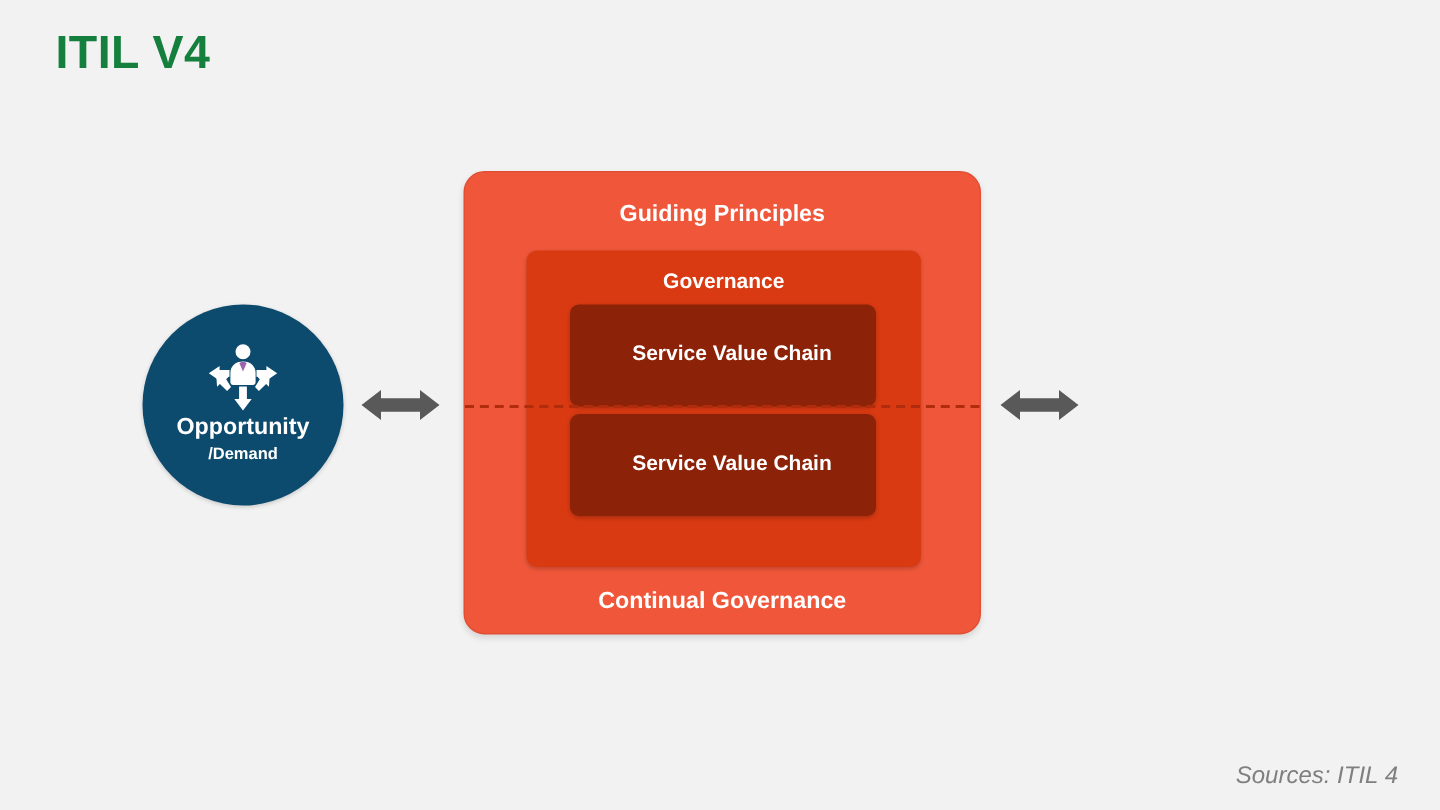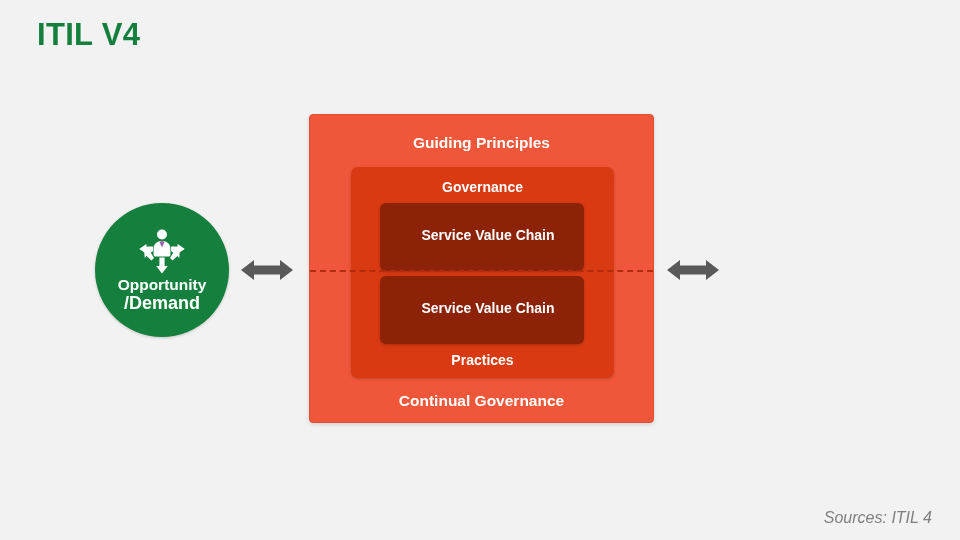--- a/index.html
+++ b/index.html
@@ -18,37 +18,37 @@
     letter-spacing:0.3px;
   }
 
   
   .circle{
     position:absolute;width:134px;height:134px;border-radius:50%;
     display:flex;flex-direction:column;align-items:center;justify-content:center;
     color:#ffffff;text-align:center;
     box-shadow:0 1px 3px rgba(0,0,0,.18);
   }
-  .circle-left{left:95px;top:203px;background:#15803d;}
+  .circle-left{left:95px;top:203px;background:#0c4a6e;}
   .circle-right{left:731px;top:203px;background:#1597c9;}
   .circle-icon{width:58px;height:46px;display:block;margin-bottom:1px;}
   .circle-label{
     font-size:15.5px;font-weight:600;line-height:19px;
   }
-  .circle-label-2{font-size:18px;font-weight:600;line-height:19px;}
+  .circle-label-2{font-size:11px;font-weight:600;line-height:19px;}
 
   
   .arrow{position:absolute;width:56px;height:30px;}
   .arrow-left{left:239px;top:255px;}
   .arrow-right{left:665px;top:255px;}
 
   
   .box-outer{
     position:absolute;left:309px;top:114px;width:343px;height:307px;
-    background:#f0573a;border-radius:4px;
+    background:#f0573a;border-radius:14px;
     border:1px solid #e14e33;
     box-shadow:0 2px 4px rgba(0,0,0,.12);
   }
   .box-mid{
     position:absolute;left:41px;top:52px;width:263px;height:211px;
     background:#d93a12;border-radius:7px;
     box-shadow:0 1px 3px rgba(0,0,0,.20);
   }
   .box-inner{
     position:absolute;left:29px;top:36px;width:204px;height:68px;
@@ -127,21 +127,20 @@
       <div class="lbl lbl-mid lbl-governance">Governance</div>
 
       <div class="box-inner">
         <div class="lbl lbl-inner lbl-svc">Service Value Chain</div>
       </div>
 
       <div class="box-inner bottom">
         <div class="lbl lbl-inner lbl-svc">Service Value Chain</div>
       </div>
 
-      <div class="lbl lbl-mid lbl-practices">Practices</div>
     </div>
 
     <div class="divider"></div>
 
     <div class="lbl lbl-outer lbl-continual">Continual Governance</div>
   </div>
 
   <div class="arrow arrow-right">
     <svg viewBox="0 0 56 30" width="56" height="30" aria-hidden="true">
       <path d="M2 15 l13 -10 l0 5.5 l26 0 l0 -5.5 l13 10 l-13 10 l0 -5.5 l-26 0 l0 5.5 z" fill="#595959"></path>

